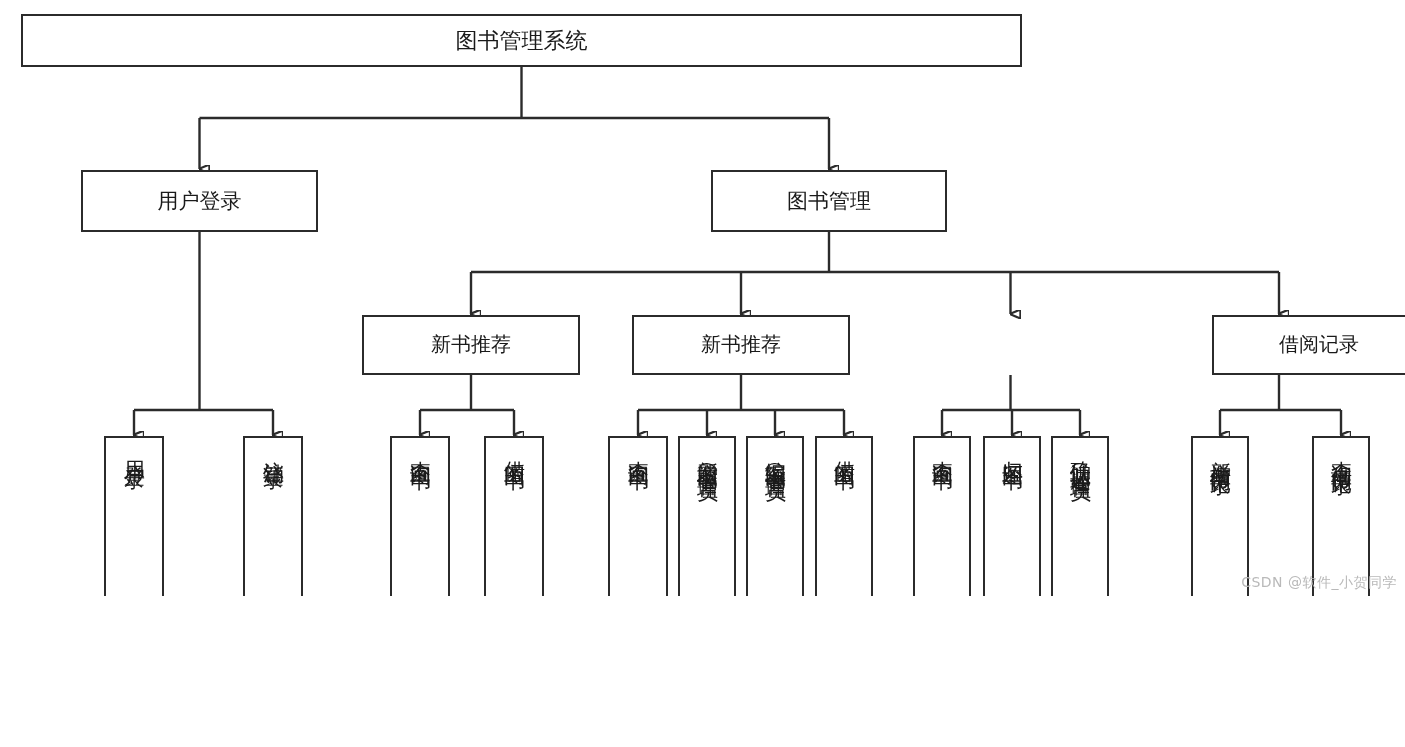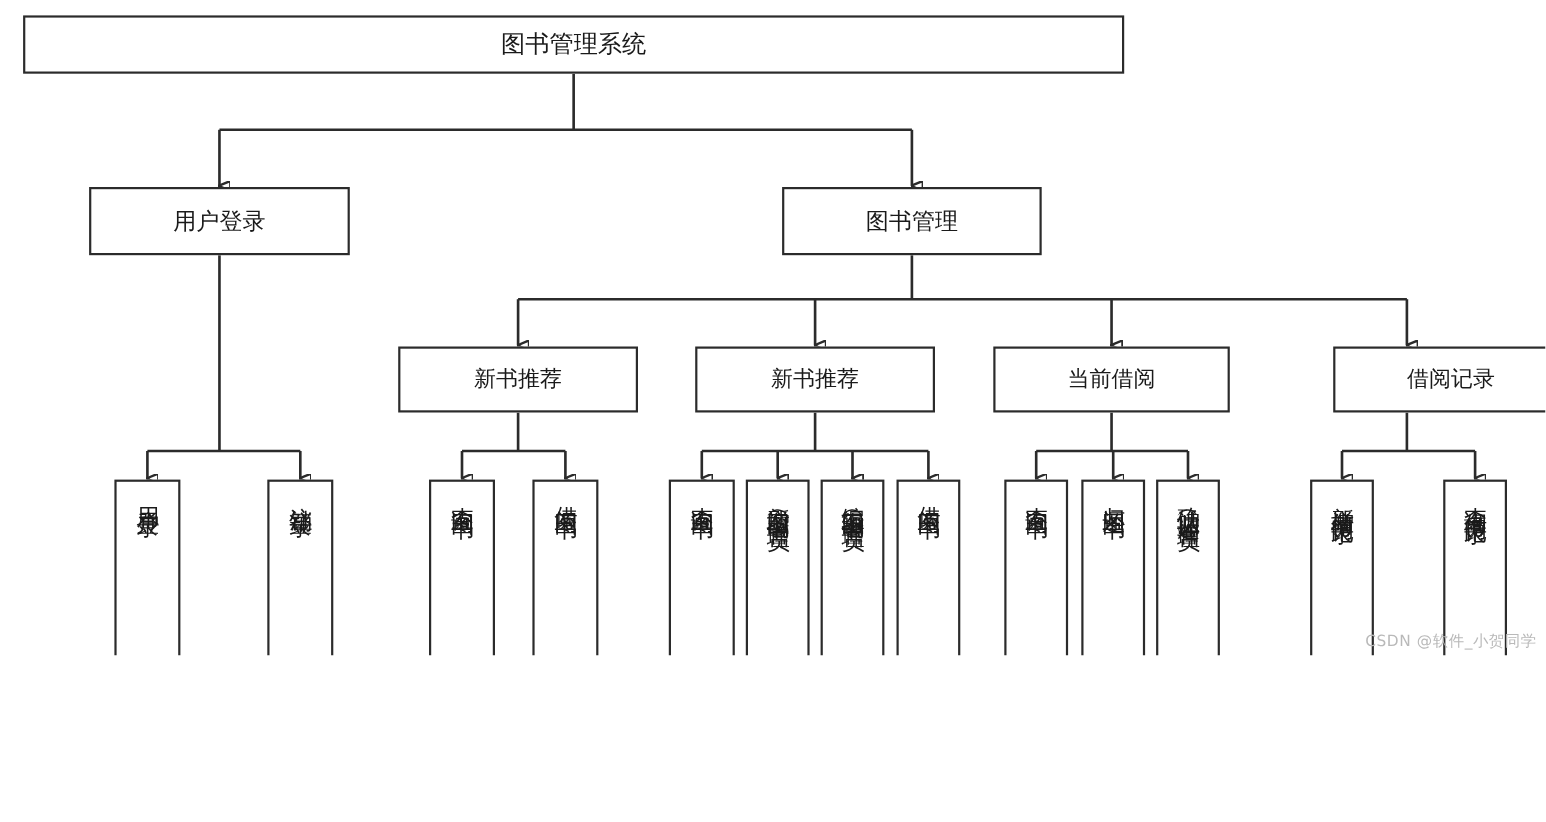--- a/index.html
+++ b/index.html
@@ -140,23 +140,20 @@
   <div class="node level3" style="left: 362px; top: 315px; width: 218px; height: 60px;">
     <span>新书推荐</span>
   </div>
 
   <div class="node level2" style="left: 711px; top: 170px; width: 236px; height: 62px;">
     <span>图书管理</span>
   </div>
   <div class="node level3" style="left: 632px; top: 315px; width: 218px; height: 60px;">
     <span>新书推荐</span>
   </div>
-  <div class="node level3" style="left: 903px; top: 315px; width: 215px; height: 60px;">
-    <span>当前借阅</span>
-  </div>
   <div class="node level3" style="left: 1164px; top: 315px; width: 214px; height: 60px; margin-left: 48px;">
     <span>借阅记录</span>
   </div>
 
   <div class="node leaf" style="left: 104px; top: 436px; width: 60px; height: 298px; font-size: 21px;">
     <span class="vlabel">用户登录</span>
   </div>
   <div class="node leaf" style="left: 243px; top: 436px; width: 60px; height: 298px; font-size: 21px;">
     <span class="vlabel">注销登录</span>
   </div>

